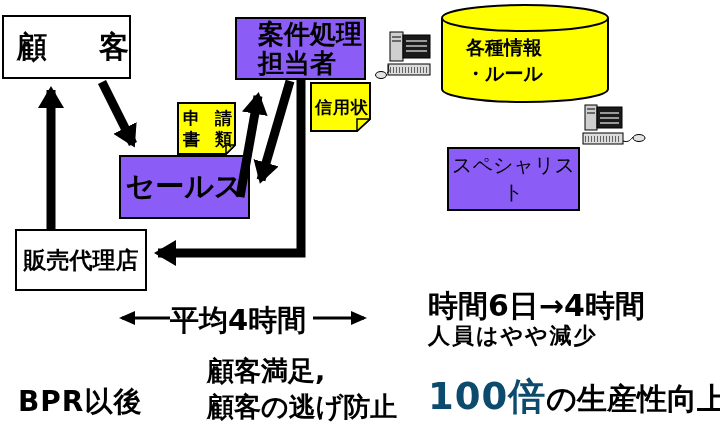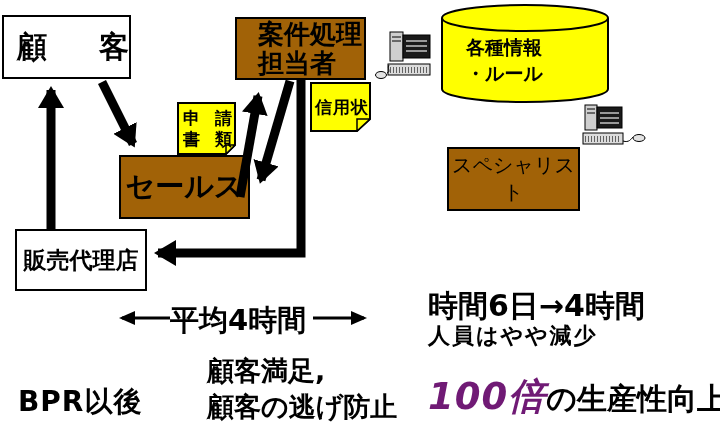--- a/index.html
+++ b/index.html
@@ -2,21 +2,21 @@
 <html><head>
 <meta charset="utf-8">
 <style>
   html,body{margin:0;padding:0;background:#ffffff;}
   #stage{
     position:relative;width:720px;height:433px;background:#ffffff;overflow:hidden;
     font-family:"DejaVu Sans","Liberation Sans",sans-serif;font-weight:bold;color:#000;
   }
   .abs{position:absolute;}
   .box{box-sizing:border-box;border:2px solid #000;display:flex;align-items:center;justify-content:center;text-align:center;}
-  .cyan{background:#a16207;}
+  .cyan{background:#8b5cf6;}
   .white{background:#ffffff;}
 
   
   #box-customer{left:2px;top:15px;width:129px;height:64px;font-size:30px;justify-content:flex-start;padding-left:13px;letter-spacing:52px;overflow:hidden;white-space:nowrap;}
   #box-case-handler{left:235px;top:17px;width:131px;height:63px;font-size:26px;line-height:29px;flex-direction:column;align-items:flex-start;justify-content:center;padding-left:21px;text-align:left;}
   #box-sales{left:119px;top:155px;width:131px;height:64px;font-size:29px;}
   #box-agency{left:15px;top:229px;width:132px;height:62px;font-size:23px;}
   #box-specialist{left:447px;top:147px;width:133px;height:64px;font-size:20px;font-weight:normal;justify-content:center;}
 
   
@@ -36,21 +36,21 @@
   #computer-right{left:575px;top:103px;width:74px;height:46px;}
 
   
   .anno{white-space:nowrap;}
   #t-avg{left:170px;top:301px;font-size:29px;}
   #t-time{left:428px;top:286px;font-size:30px;}
   #t-personnel{left:428px;top:321px;font-size:22px;letter-spacing:2px;}
   #t-bpr{left:18px;top:383px;font-size:28px;letter-spacing:1px;}
   #t-satisfaction{left:207px;top:353px;font-size:27px;line-height:36px;}
   #t-productivity{left:428px;top:372px;font-size:30px;}
-  #t-productivity .hl{font-size:37px;color:#701a75;letter-spacing:1px;font-style:italic;}
+  #t-productivity .hl{font-size:37px;color:#0c4a6e;letter-spacing:1px;}
 
   
   #arrow-layer{left:0;top:0;pointer-events:none;z-index:10;}
 </style>
 </head>
 <body>
 
 <div id="stage">
 
   <div id="cylinder" class="abs">

